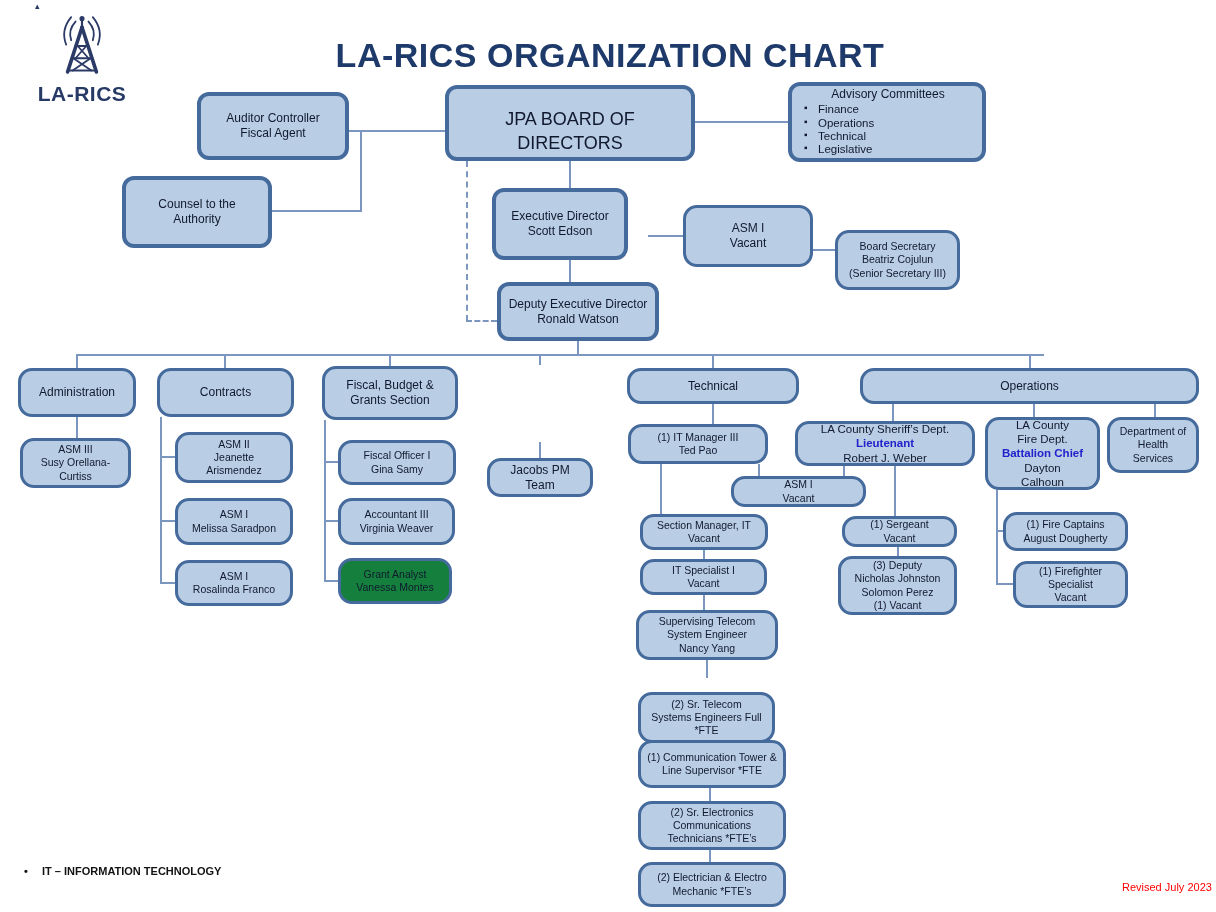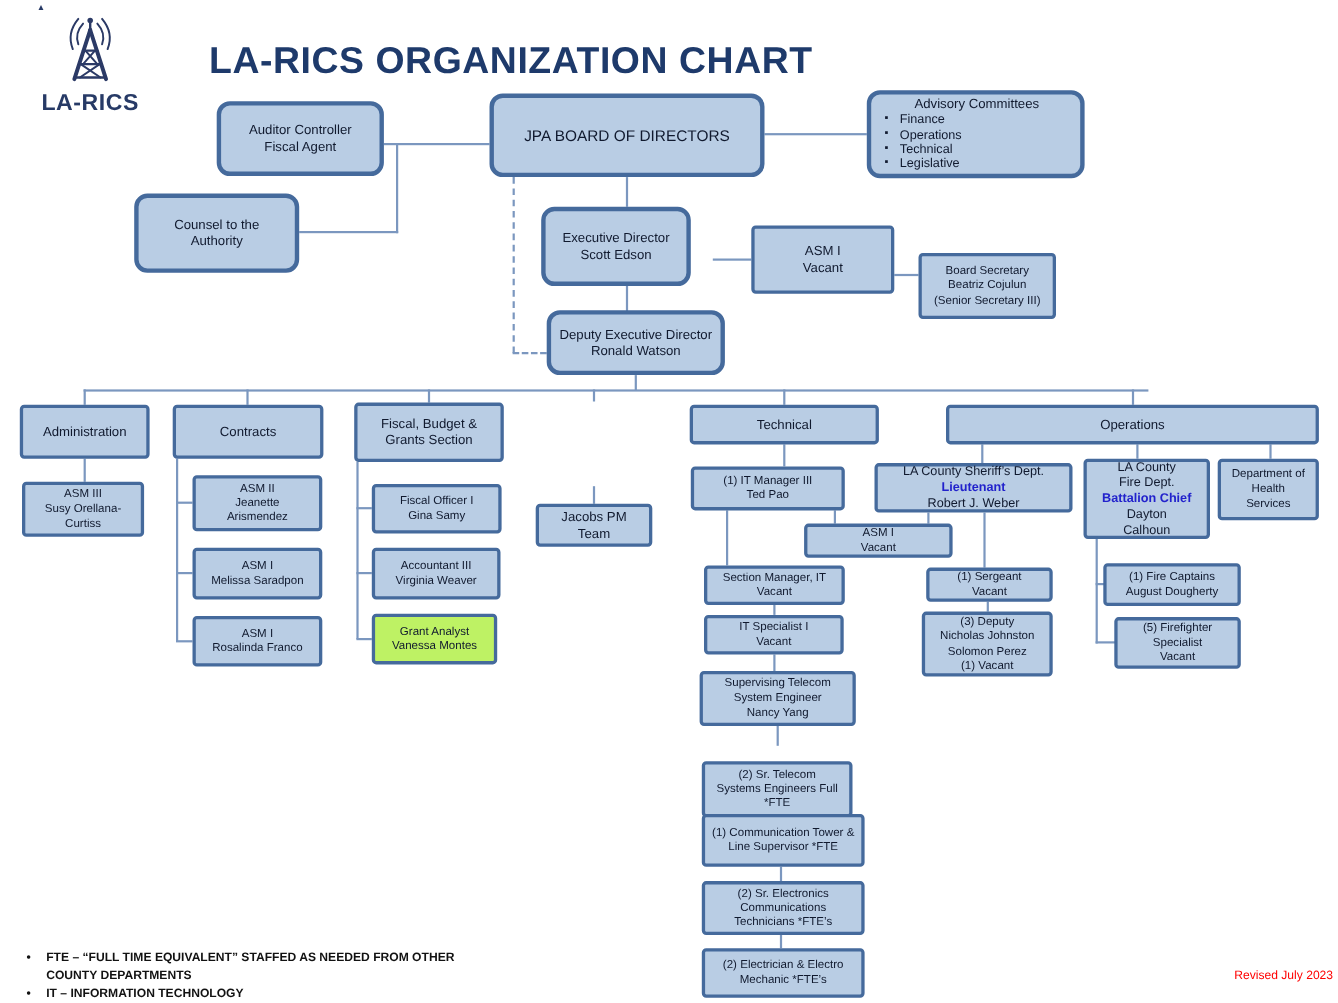--- a/index.html
+++ b/index.html
@@ -3,43 +3,43 @@
 <meta charset="utf-8">
 <style>
   html,body{margin:0;padding:0;}
   body{
     width:1216px;height:912px;background:#ffffff;position:relative;overflow:hidden;
     font-family:"Liberation Sans", sans-serif;color:#10192e;
   }
   .canvas{position:absolute;inset:0;}
   
   .page-title{
-    position:absolute;left:190px;top:36px;width:840px;
+    position:absolute;left:190px;top:36px;width:840px;text-align:center;
     font-size:34px;font-weight:bold;color:#1e3a6b;letter-spacing:.5px;white-space:nowrap;
   }
   .logo{position:absolute;left:22px;top:10px;width:120px;height:100px;text-align:center;}
   .logo svg{display:block;margin:0 auto;}
   .logo-text{
     position:relative;display:inline-block;font-size:21px;font-weight:bold;color:#273a66;letter-spacing:.5px;
   }
   .logo-accent{position:absolute;left:13px;top:-9px;font-size:9px;color:#273a66;}
   .logo-accent::before{content:"▴";}
   
   .b{
     position:absolute;box-sizing:border-box;background:#b9cde4;border:3px solid #456a9c;
-    border-radius:4px;display:flex;flex-direction:column;align-items:center;justify-content:center;
+    border-radius:14px;display:flex;flex-direction:column;align-items:center;justify-content:center;
     text-align:center;font-size:10.5px;line-height:1.25;padding:2px 3px;z-index:2;
   }
   .bthick{border-width:4px;border-radius:12px;}
-  .blight{background:#bef264;}
+  .blight{background:#15803d;}
   .role{font-weight:normal;display:block;}
   .sub{font-weight:bold;display:block;color:#2222cc;}
   .nm{display:block;}
   .fs12{font-size:12px;}
-  .fs17{font-size:14px;line-height:1.3;}
+  .fs17{font-size:18px;line-height:1.3;justify-content:flex-end;}
   .adv{align-items:flex-start;text-align:left;padding:4px 8px 4px 10px;}
   .adv .role{align-self:center;font-size:12px;}
   .adv-list{list-style:none;margin:1px 0 0 2px;padding:0;font-size:11.5px;}
   .adv-list li{padding-left:14px;position:relative;line-height:1.17;}
   .adv-list li::before{content:"▪";position:absolute;left:0;top:-1px;font-size:10px;}
   
   .cl{position:absolute;background:#7b97bf;z-index:1;display:block;}
   .cdv{position:absolute;width:0;border-left:2px dashed #7b97bf;z-index:1;display:block;}
   .cdh{position:absolute;height:0;border-top:2px dashed #7b97bf;z-index:1;display:block;}
   
@@ -278,26 +278,25 @@
   <div class="b" style="left:985px;top:417px;width:115px;height:73px;font-size:11.5px">
     <span class="role" style="width:72px">LA County Fire Dept.</span>
     <span class="sub">Battalion Chief</span>
     <span class="nm" style="width:60px">Dayton Calhoun</span>
   </div>
   <div class="b" style="left:1003px;top:512px;width:125px;height:39px">
     <span class="role">(1) Fire Captains</span>
     <span class="nm">August Dougherty</span>
   </div>
   <div class="b" style="left:1013px;top:561px;width:115px;height:47px">
-    <span class="role" style="width:80px">(5) Firefighter Specialist</span>
+    <span class="role" style="width:80px">(1) Firefighter Specialist</span>
     <span class="nm">Vacant</span>
   </div>
   <div class="b" style="left:1107px;top:417px;width:92px;height:56px">
     <span class="role" style="width:68px">Department of Health Services</span>
   </div>
 
   <ul class="notes">
-    <li>FTE – “FULL TIME EQUIVALENT” STAFFED AS NEEDED FROM OTHER COUNTY DEPARTMENTS</li>
     <li>IT – INFORMATION TECHNOLOGY</li>
   </ul>
   <div class="revised">Revised July 2023</div>
 
 </div>
 
 </body></html>

